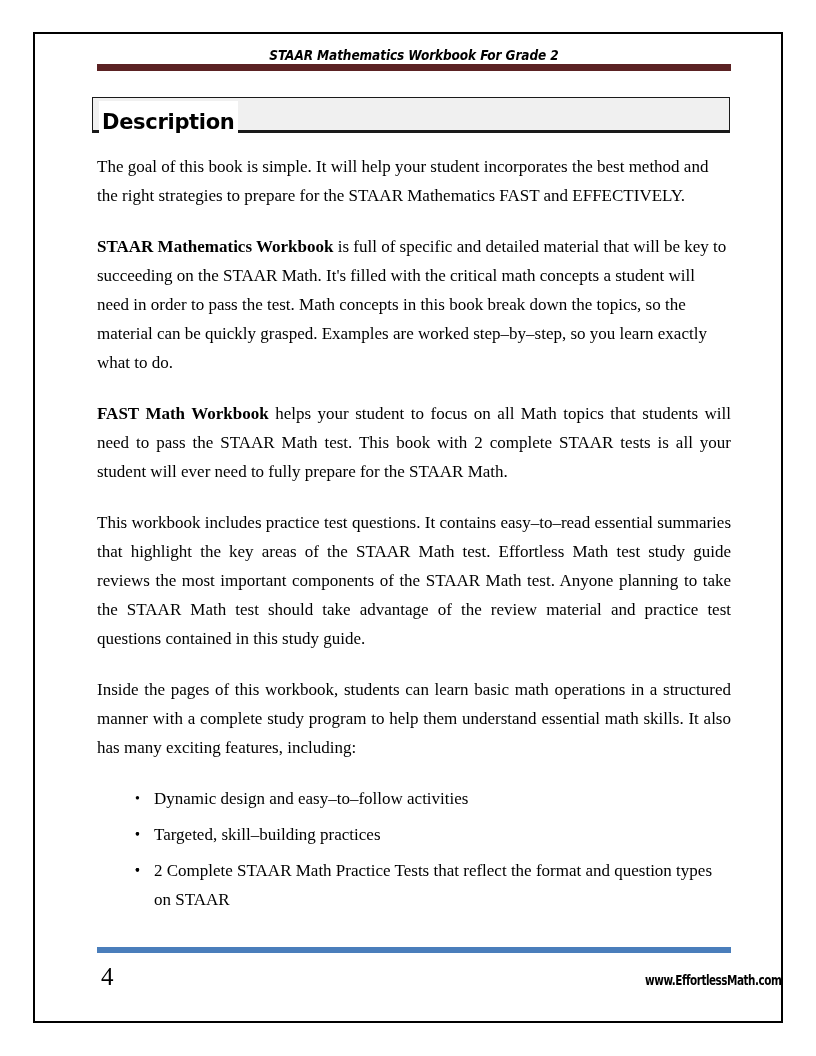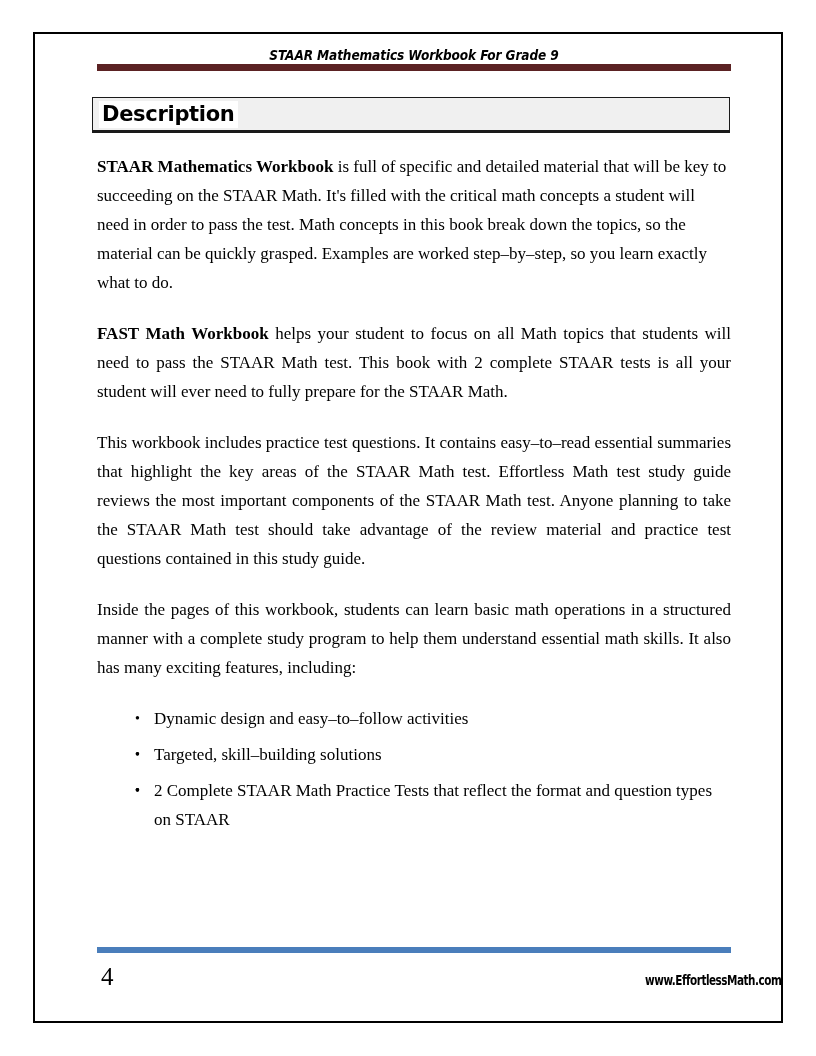--- a/index.html
+++ b/index.html
@@ -64,21 +64,21 @@
     background: #f0f0f0;
     border: 1px solid #1a1a1a;
     border-bottom-width: 3px;
     box-sizing: border-box;
   }
   .section-title {
     position: absolute;
     left: 6px;
     top: 3px;
     background: #ffffff;
-    padding: 0 3px 1px 3px;
+    padding: 8px 3px 1px 3px;
     font-family: "DejaVu Sans", sans-serif;
     font-weight: bold;
     font-size: 21px;
     color: #000000;
     line-height: 26px;
     letter-spacing: -0.3px;
   }
 
   
   .content {
@@ -159,39 +159,40 @@
     transform-origin: right center;
     white-space: nowrap;
   }
 </style>
 </head>
 <body>
 
 <div class="page-frame">
 
   <div class="doc-header">
-    <span class="doc-header-title">STAAR Mathematics Workbook For Grade 9</span>
+    <span class="doc-header-title">STAAR Mathematics Workbook For Grade 2</span>
   </div>
   <div class="header-rule"></div>
 
   <div class="section-box">
     <span class="section-title">Description</span>
   </div>
 
   <div class="content">
     <div id="paragraphs-host">
+        <p class="para"><span>The goal of this book is simple. It will help your student incorporates the best method and the right strategies to prepare for the STAAR Mathematics FAST and EFFECTIVELY.</span></p>
         <p class="para"><span class="lead">STAAR Mathematics Workbook</span><span> is full of specific and detailed material that will be key to succeeding on the STAAR Math. It's filled with the critical math concepts a student will need in order to pass the test. Math concepts in this book break down the topics, so the material can be quickly grasped. Examples are worked step–by–step, so you learn exactly what to do.</span></p>
         <p class="para justified"><span class="lead">FAST Math Workbook</span><span> helps your student to focus on all Math topics that students will need to pass the STAAR Math test. This book with 2 complete STAAR tests is all your student will ever need to fully prepare for the STAAR Math.</span></p>
         <p class="para justified"><span>This workbook includes practice test questions. It contains easy–to–read essential summaries that highlight the key areas of the STAAR Math test. Effortless Math test study guide reviews the most important components of the STAAR Math test. Anyone planning to take the STAAR Math test should take advantage of the review material and practice test questions contained in this study guide.</span></p>
         <p class="para justified"><span>Inside the pages of this workbook, students can learn basic math operations in a structured manner with a complete study program to help them understand essential math skills. It also has many exciting features, including:</span></p>
       </div>
     <ul class="features" id="features-host">
         <li><span class="bullet-dot">•</span><span>Dynamic design and easy–to–follow activities</span></li>
         <li><span class="bullet-dot">•</span></li>
-        <li><span class="bullet-dot">•</span><span>Targeted, skill–building solutions</span></li>
+        <li><span class="bullet-dot">•</span><span>Targeted, skill–building practices</span></li>
         <li><span class="bullet-dot">•</span></li>
         <li><span class="bullet-dot">•</span></li>
         <li><span class="bullet-dot">•</span><span>2 Complete STAAR Math Practice Tests that reflect the format and question types on STAAR</span></li>
       </ul>
   </div>
 
   <div class="footer-rule"></div>
   <div class="footer-page-number">4</div>
   <div class="footer-site">www.EffortlessMath.com</div>
 

